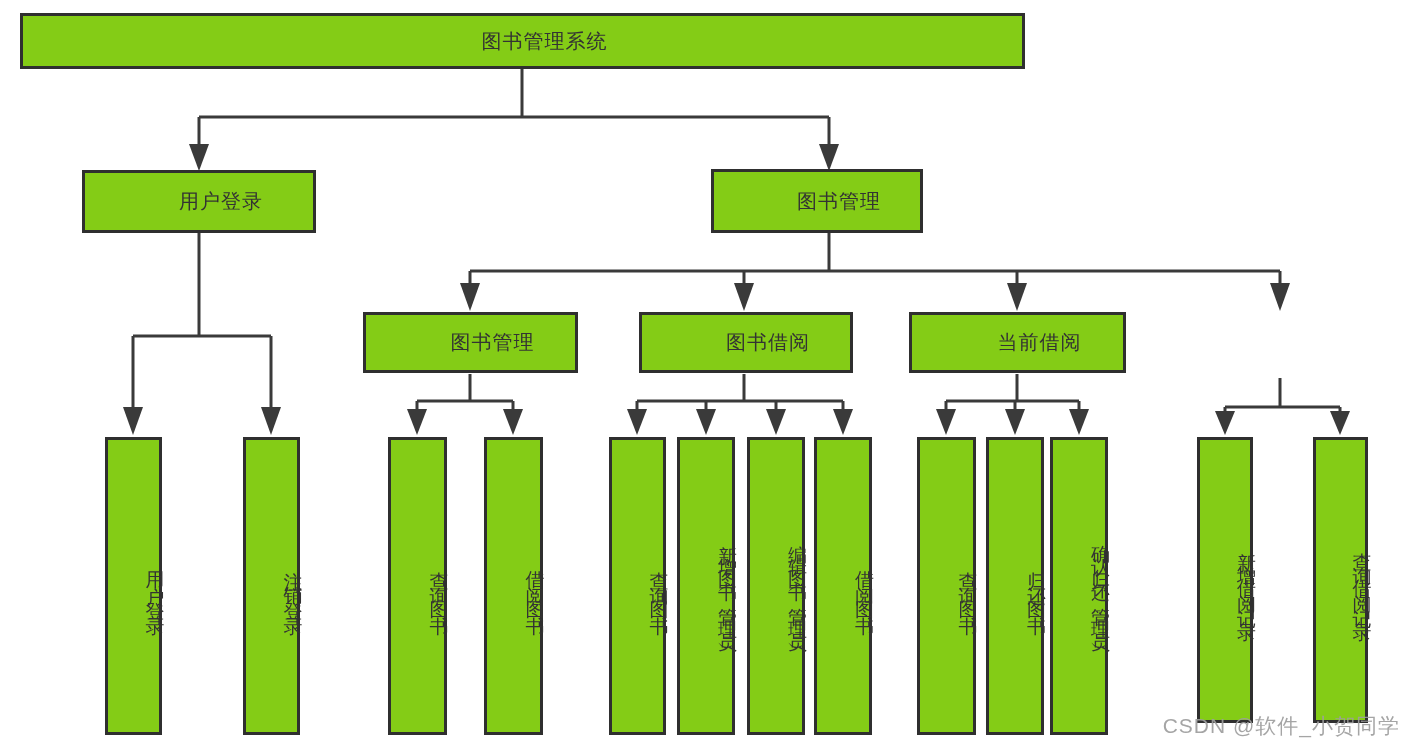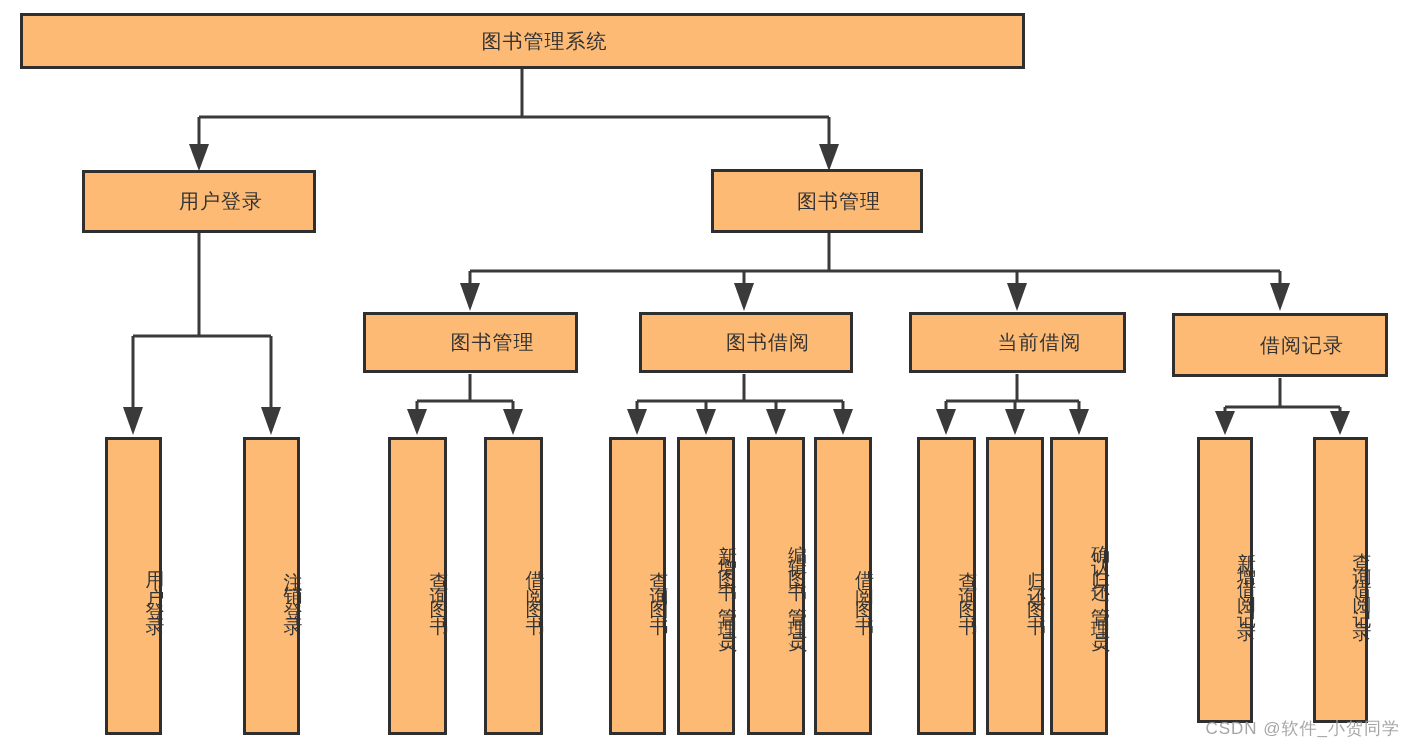--- a/index.html
+++ b/index.html
@@ -2,32 +2,32 @@
 <html><head>
 <meta charset="utf-8">
 <style>
   html,body{margin:0;padding:0;background:#fff;}
   .canvas{
     position:relative;width:1405px;height:747px;background:var(--bg,#fff);
     font-family:"Liberation Sans",sans-serif;overflow:hidden;
   }
   svg.connectors{position:absolute;left:0;top:0;}
   .node{
-    position:absolute;background:#fdba74;border:3px solid var(--border,#2f2f2f);
+    position:absolute;background:#84cc16;border:3px solid var(--border,#2f2f2f);
     box-sizing:border-box;display:flex;align-items:center;justify-content:center;padding-left:44px;
   }
   .hlabel{
     font-size:20px;color:var(--text,#333);letter-spacing:1px;white-space:nowrap;
   }
   .vlabel{
     writing-mode:vertical-rl;text-orientation:mixed;font-size:19px;
     color:var(--text,#333);line-height:1;white-space:nowrap;
   }
   .watermark{
-    position:absolute;right:5px;bottom:7px;font-size:17px;
+    position:absolute;right:5px;bottom:7px;font-size:21px;
     color:var(--wm,#9e9e9e);opacity:.92;letter-spacing:1px;white-space:nowrap;
   }
 </style>
 </head>
 <body>
 
 <div class="canvas" style="--border: #2f2f2f; --text: #333333; --wm: #9e9e9e; --bg: #ffffff;">
 
   <svg class="connectors" width="1405" height="747" viewBox="0 0 1405 747" aria-hidden="true">
     <g stroke="#3a3a3a" stroke-width="3" fill="none">
@@ -82,23 +82,20 @@
 
   <div class="node" style="left:363px;top:312px;width:215px;height:61px">
     <span class="hlabel">图书管理</span>
   </div>
   <div class="node" style="left:639px;top:312px;width:214px;height:61px">
     <span class="hlabel">图书借阅</span>
   </div>
   <div class="node" style="left:909px;top:312px;width:217px;height:61px">
     <span class="hlabel">当前借阅</span>
   </div>
-  <div class="node" style="left:1172px;top:313px;width:216px;height:64px">
-    <span class="hlabel">借阅记录</span>
-  </div>
 
   <div class="node" style="left:105px;top:437px;width:57px;height:298px">
     <span class="vlabel" style="letter-spacing: 0.8em;">用户登录</span>
   </div>
   <div class="node" style="left:243px;top:437px;width:57px;height:298px">
     <span class="vlabel" style="letter-spacing: 0.8em;">注销登录</span>
   </div>
 
   <div class="node" style="left:388px;top:437px;width:59px;height:298px">
     <span class="vlabel" style="letter-spacing: 0.8em;">查询图书</span>

